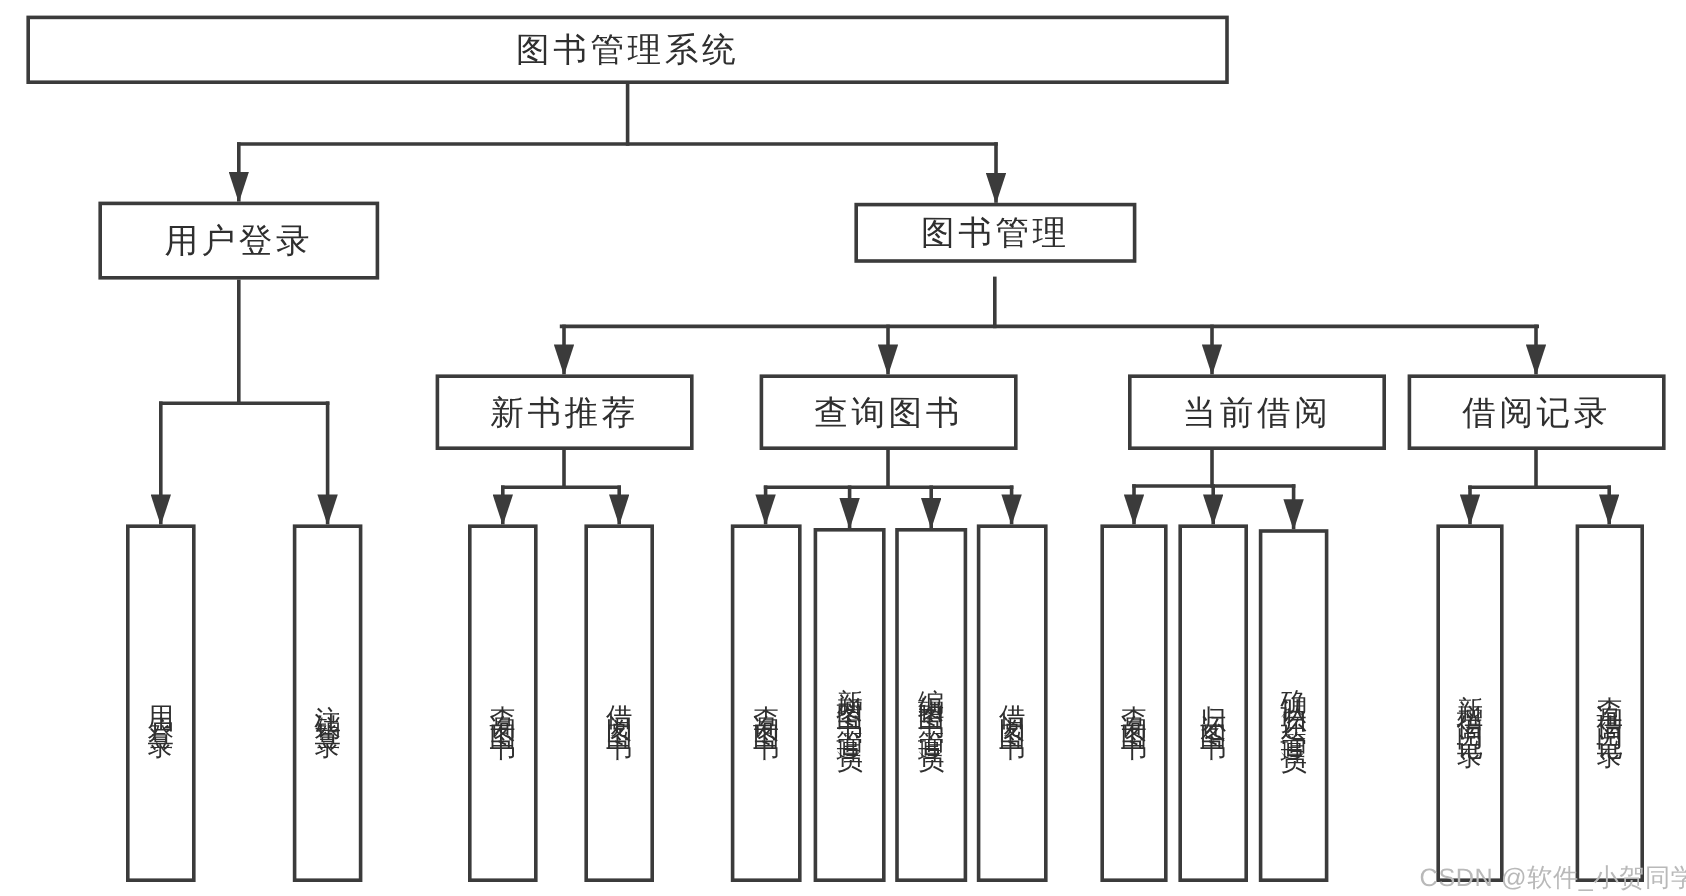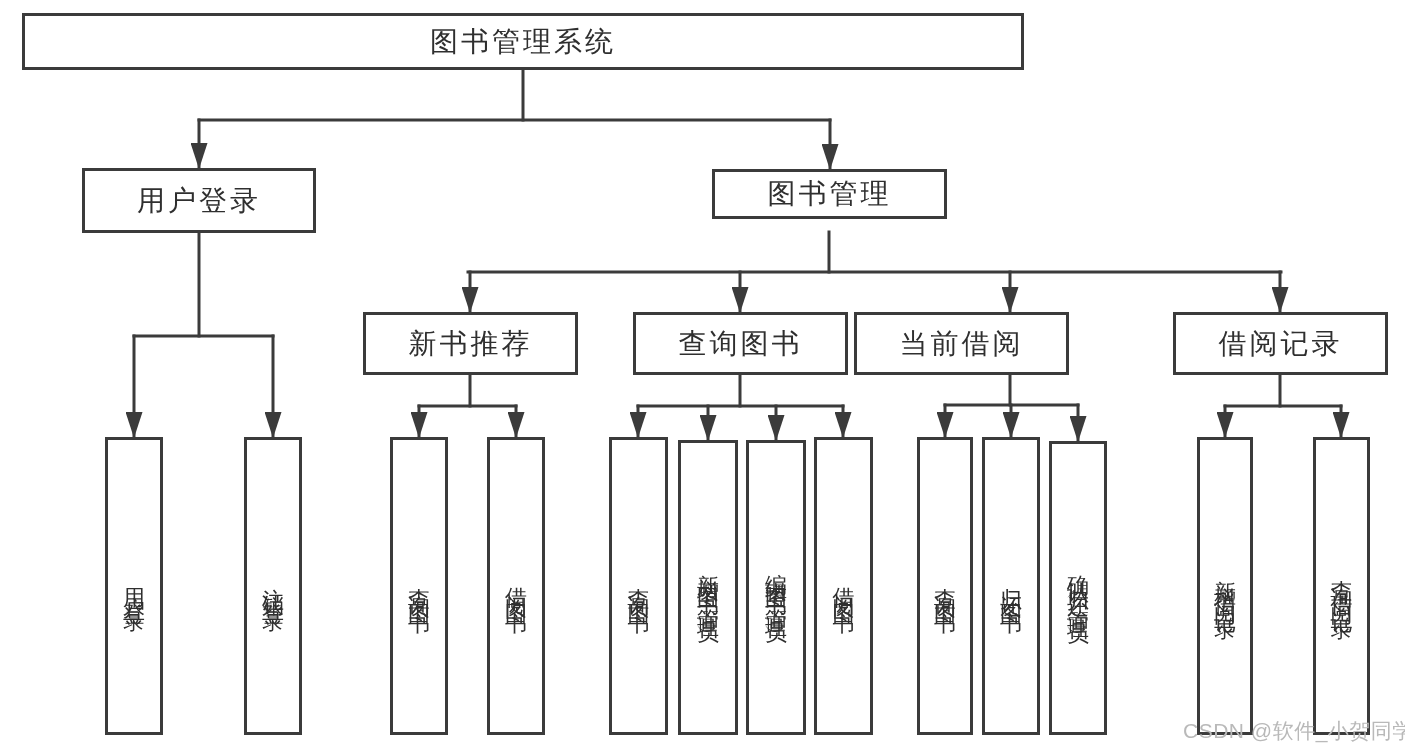--- a/index.html
+++ b/index.html
@@ -65,21 +65,21 @@
     letter-spacing: 0.5px;
     z-index: 6;
     white-space: nowrap;
   }
   
   #n-root            { left: 22px;   top: 13px;  width: 1002px; height: 57px; }
   #n-user-login      { left: 82px;   top: 168px; width: 234px;  height: 65px; }
   #n-book-mgmt       { left: 712px;  top: 169px; width: 235px;  height: 50px; }
   #n-new-book        { left: 363px;  top: 312px; width: 215px;  height: 63px; }
   #n-book-borrow     { left: 633px;  top: 312px; width: 215px;  height: 63px; }
-  #n-current-borrow  { left: 854px;  top: 312px; width: 215px;  height: 63px; }
+  #n-current-borrow  { left: 940px;  top: 312px; width: 215px;  height: 63px; }
   #n-borrow-records  { left: 1173px; top: 312px; width: 215px;  height: 63px; }
 
   #l-user-login      { left: 105px;  top: 437px; width: 58px; height: 298px; }
   #l-logout          { left: 244px;  top: 437px; width: 58px; height: 298px; }
   #l-query-book-a    { left: 390px;  top: 437px; width: 58px; height: 298px; }
   #l-borrow-book-a   { left: 487px;  top: 437px; width: 58px; height: 298px; }
   #l-query-book-b    { left: 609px;  top: 437px; width: 59px; height: 298px; }
   #l-add-book        { left: 678px;  top: 440px; width: 60px; height: 295px; }
   #l-edit-book       { left: 746px;  top: 440px; width: 60px; height: 295px; }
   #l-borrow-book-b   { left: 814px;  top: 437px; width: 59px; height: 298px; }

